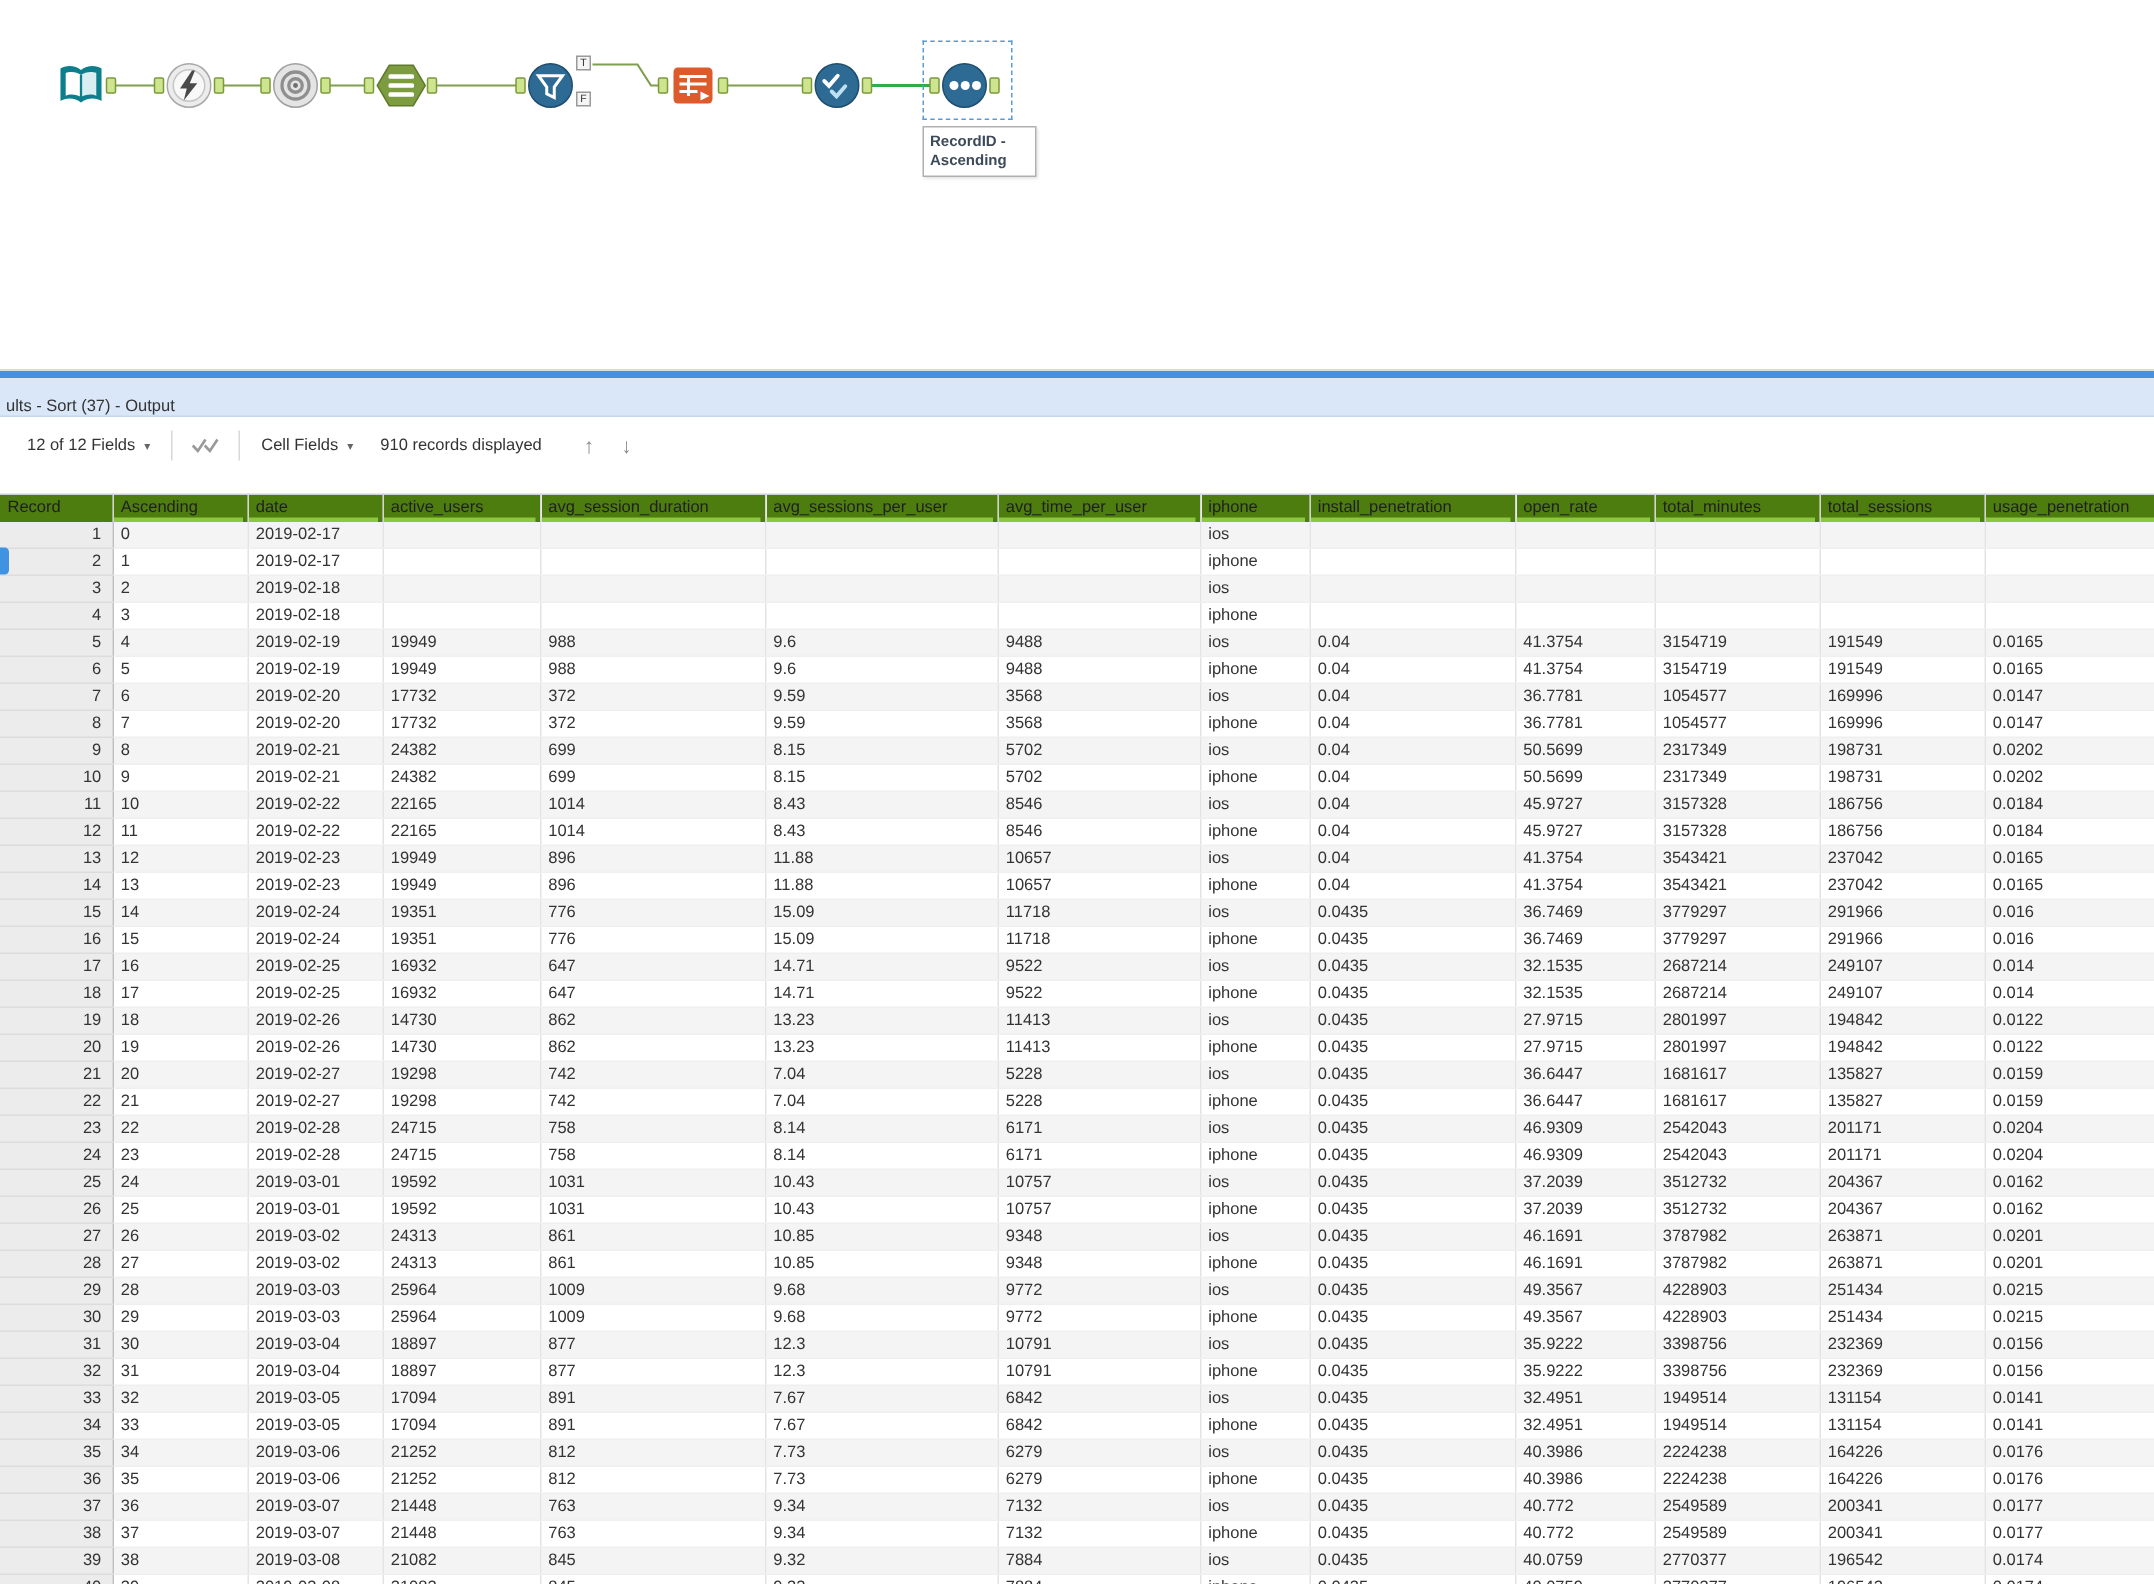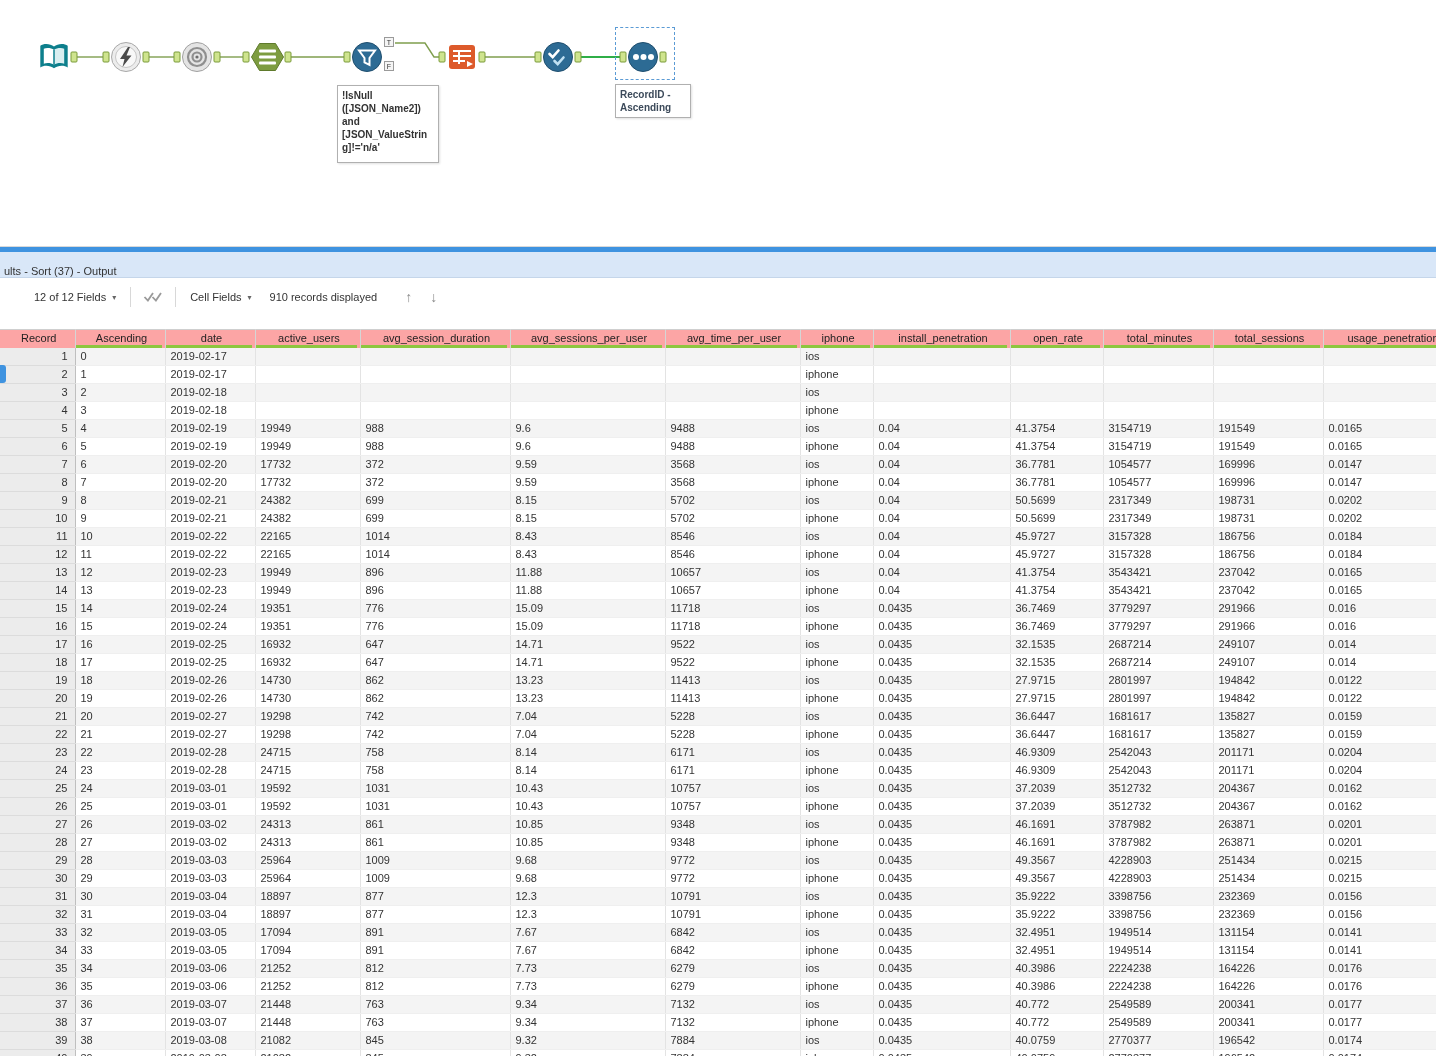--- a/index.html
+++ b/index.html
@@ -16,35 +16,35 @@
   .selbox{position:absolute;left:615px;top:27px;width:60px;height:53px;border:1px dashed #5b9bd5;background:transparent;}
   .annot{position:absolute;background:#fff;border:1px solid #b0b0b0;box-shadow:1px 1px 2px rgba(0,0,0,.12);
       font-size:10px;line-height:13px;font-weight:700;color:#333;padding:3px 4px;white-space:pre-line;}
   .annot.filter{left:337px;top:85px;width:102px;min-height:78px;}
   .annot.sort{left:615px;top:84px;width:76px;font-weight:700;color:#3c4a5a;}
 
   
   .accent{height:5px;background:#3f93e0;}
   .titlebar{height:26px;background:#d9e7f8;border-bottom:1px solid #c5d6ea;display:flex;align-items:flex-end;
       font-size:11px;color:#333;padding-left:4px;}
-  .toolbar{height:38px;background:#fff;display:flex;align-items:center;padding-left:28px;font-size:11px;color:#333;}
+  .toolbar{height:38px;background:#fff;display:flex;align-items:center;padding-left:12px;font-size:11px;color:#333;}
   .tb-dd{display:flex;align-items:center;gap:6px;padding:3px 6px;cursor:default;}
   .tb-dd .caret{font-size:8px;color:#666;}
   .tb-sep{width:1px;height:20px;background:#d8d8d8;margin:0 8px;}
   .tb-iconbtn{padding:2px 4px;display:flex;align-items:center;}
   .tb-text{margin-left:12px;}
   .tb-arrows{margin-left:28px;display:flex;gap:18px;color:#8a8a8a;font-size:14px;}
   .grid-gap{height:13px;background:#fff;}
 
   
   .grid-area{position:relative;}
   table{width:1436px;border-collapse:collapse;table-layout:fixed;font-size:11px;color:#333;}
   th,td{height:18px;line-height:17px;overflow:hidden;white-space:nowrap;padding:0 2px 0 5px;text-align:left;}
-  thead th{background:#fca5a5;font-weight:400;color:#1f1f1f;border-top:1px solid #cfcfcf;
-      border-right:1px solid #d5d5d5;position:relative;text-align:center;}
+  thead th{background:#4d7c0f;font-weight:400;color:#1f1f1f;border-top:1px solid #cfcfcf;
+      border-right:1px solid #d5d5d5;position:relative;}
   th .qbar{position:absolute;left:0;right:3px;bottom:0;height:3px;background:#8dc63f;}
   td{border-right:1px solid #e3e3e3;border-bottom:1px solid #efefef;background:#fff;}
   tbody tr:nth-child(odd) td{background:#f4f4f4;}
   tbody tr td.gutter{background:#ececec;border-right:1px solid #bfbfbf;border-bottom:1px solid #dcdcdc;
       text-align:right;padding-right:7px;color:#333;}
   .c0{width:75px}.c1{width:90px}.c2{width:90px}.c3{width:105px}.c4{width:150px}.c5{width:155px}
   .c6{width:135px}.c7{width:73px}.c8{width:137px}.c9{width:93px}.c10{width:110px}.c11{width:110px}.c12{width:137px}
   .row-indicator{position:absolute;left:0;top:36px;width:6px;height:18px;background:#3f93e0;border-radius:0 3px 3px 0;}
 </style>
 </head>
@@ -145,25 +145,20 @@
   <div class="selbox"></div>
   <div class="tool" style="left:627px;top:41px;width:32px;height:32px">
     <svg viewBox="0 0 32 32">
       <circle cx="16" cy="16" r="14.5" fill="#2d6b94" stroke="#1f4e6e"></circle>
       <circle cx="9" cy="16" r="3" fill="#fff"></circle>
       <circle cx="16.5" cy="16" r="3" fill="#fff"></circle>
       <circle cx="24" cy="16" r="3" fill="#fff"></circle>
     </svg>
   </div>
 
-  <div class="annot filter">!IsNull
-([JSON_Name2])
-and
-[JSON_ValueStrin
-g]!='n/a'</div>
   <div class="annot sort">RecordID -
 Ascending</div>
 </div>
 
 <div class="accent"></div>
 
 <div class="titlebar">
   <span>ults - Sort (37) - Output</span>
 </div>
 

